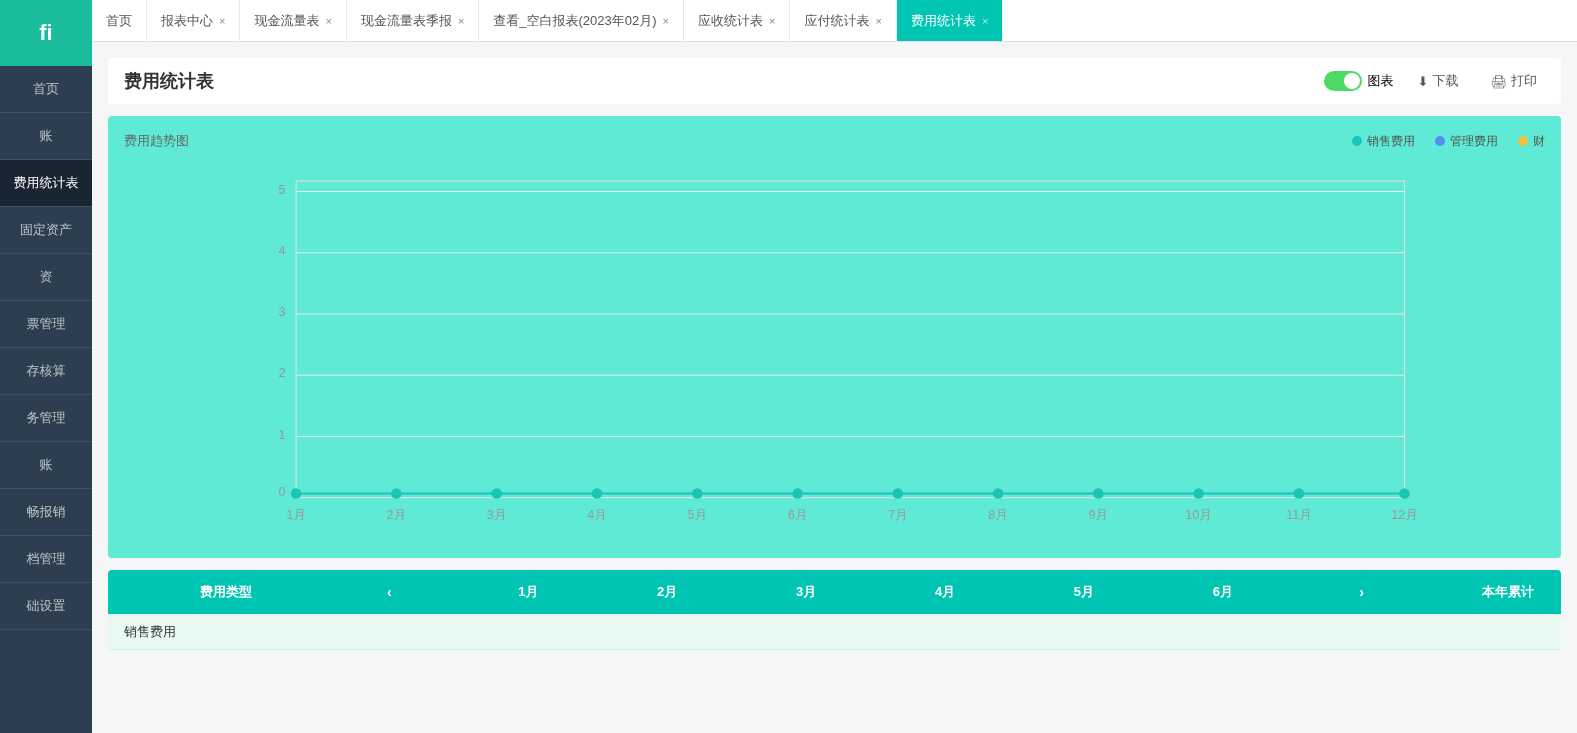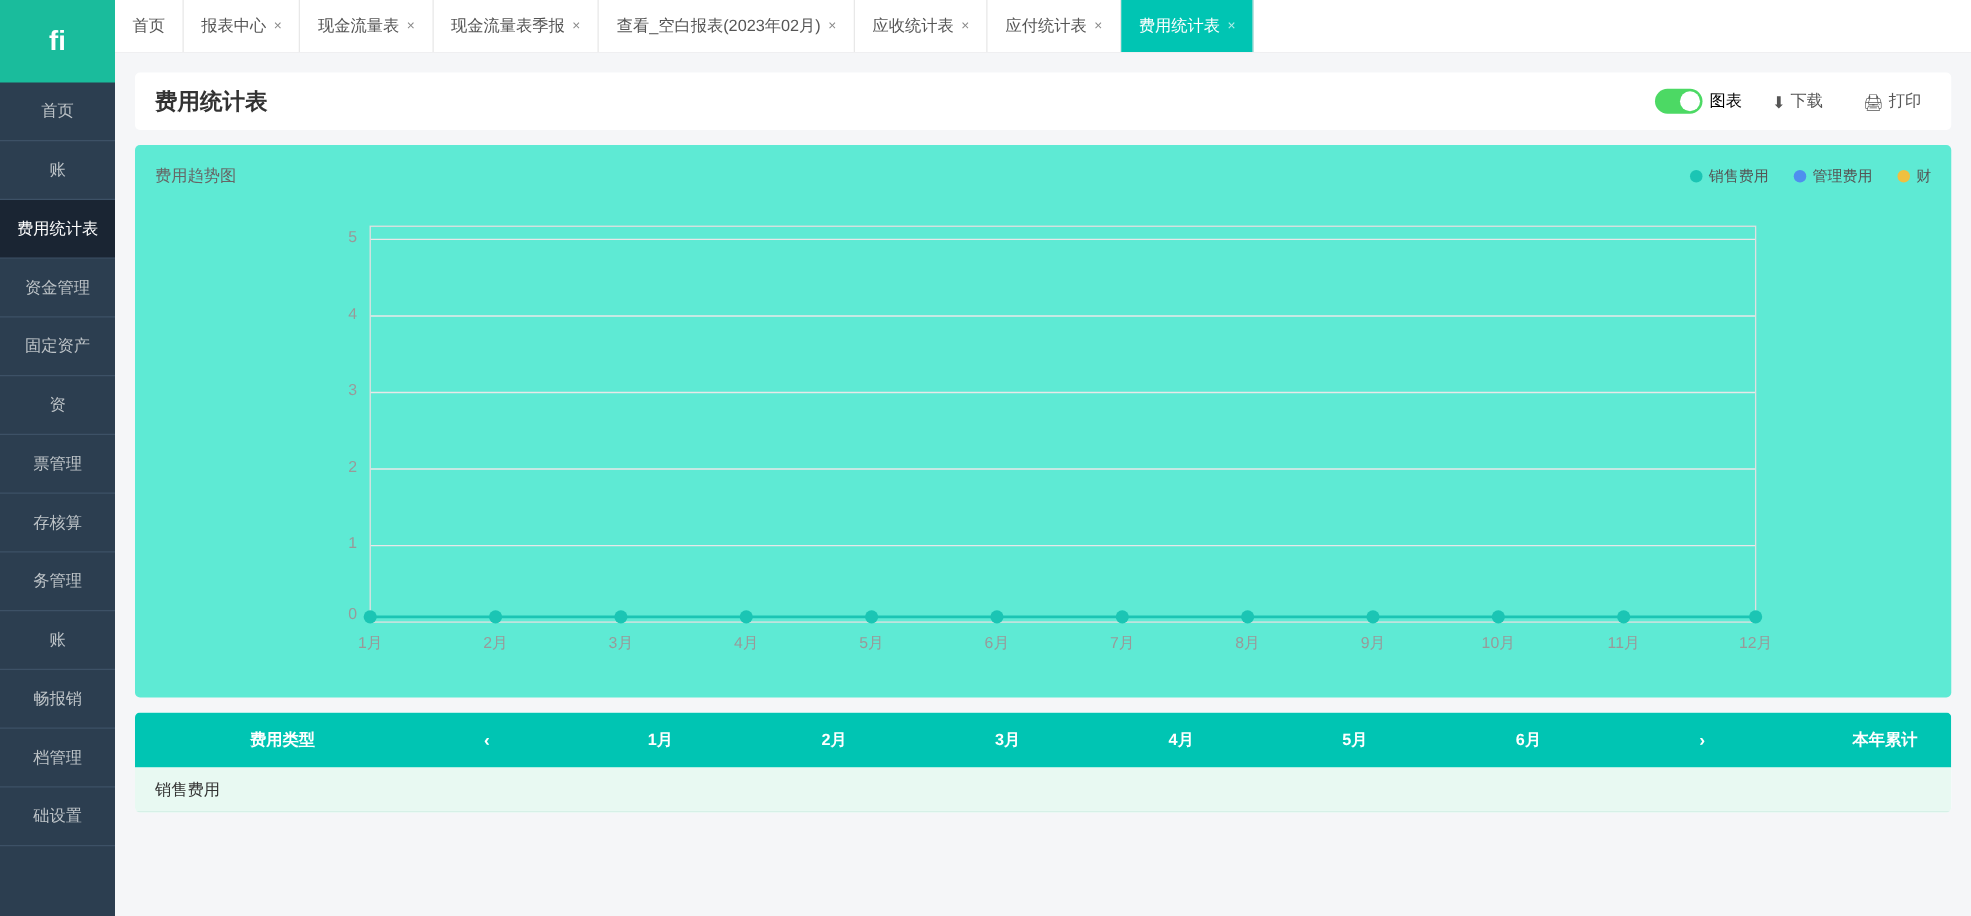--- a/index.html
+++ b/index.html
@@ -246,21 +246,20 @@
     }
   </style>
 </head>
 <body>
 
 <div id="sidebar">
   <div class="logo">fi</div>
   <div class="sidebar-item">首页</div>
   <div class="sidebar-item">账</div>
   <div class="sidebar-item active">费用统计表</div>
-  <div class="sidebar-item">资金管理</div>
   <div class="sidebar-item">固定资产</div>
   <div class="sidebar-item">资</div>
   <div class="sidebar-item">票管理</div>
   <div class="sidebar-item">存核算</div>
   <div class="sidebar-item">务管理</div>
   <div class="sidebar-item">账</div>
   <div class="sidebar-item">畅报销</div>
   <div class="sidebar-item">档管理</div>
   <div class="sidebar-item">础设置</div>
 </div>

